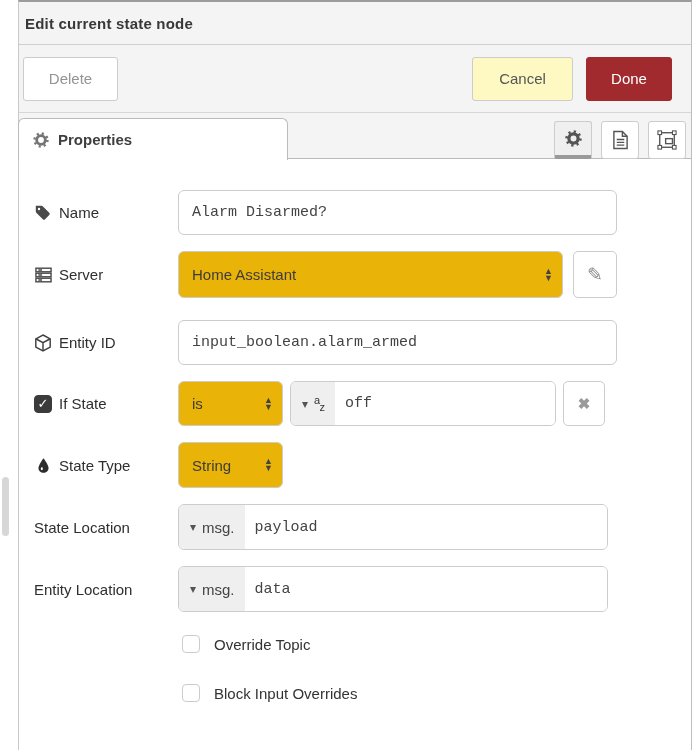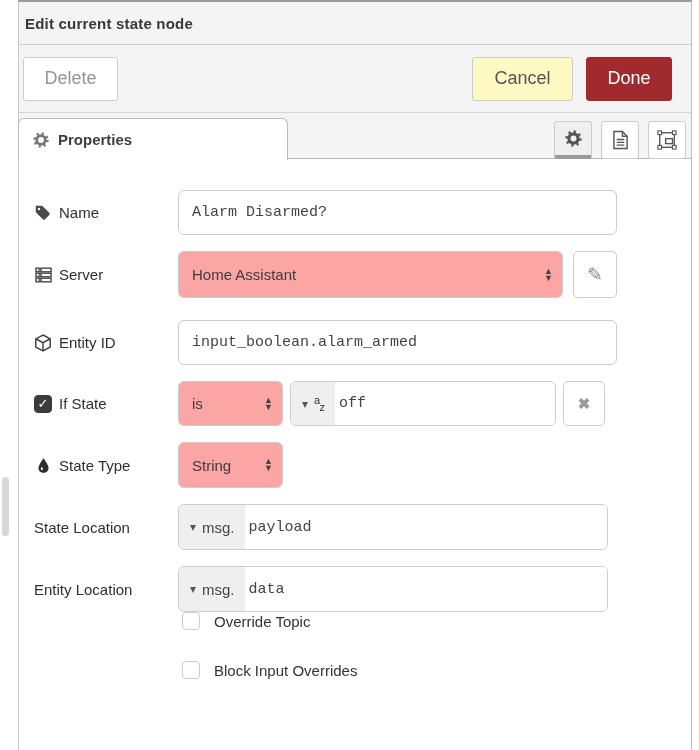--- a/index.html
+++ b/index.html
@@ -13,21 +13,21 @@
   .dialog { position:absolute; left:18px; top:0; width:674px; height:750px;
             border-left:1px solid #c9c9c9; border-right:1px solid #bdbdbd;
             border-top:2px solid #9c9c9c; background:#fff; }
 
   .header { height:43px; background:#f4f4f4; border-bottom:1px solid #cfcfcf;
             display:flex; align-items:center; padding-left:6px; }
   .header .title { font-size:15px; font-weight:bold; color:#383838; letter-spacing:.2px; }
 
   .toolbar { height:68px; background:#f4f4f4; border-bottom:1px solid #d6d6d6;
              display:flex; align-items:center; padding:0 19px 0 4px; }
-  .btn { height:44px; font-size:18px; border-radius:3px; cursor:pointer;
+  .btn { height:44px; font-size:15px; border-radius:3px; cursor:pointer;
          font-family:"Liberation Sans",sans-serif; }
   .btn-delete { width:95px; background:#fff; border:1px solid #ccc; color:#949494; }
   .spacer { flex:1; }
   .btn-cancel { width:101px; background:#fef9c3; border:1px solid #ccc; color:#555; margin-right:13px; }
   .btn-done { width:86px; background:var(--accent,#a02a2e); border:1px solid var(--accent,#a02a2e); color:#ffffff; }
 
   .tabbar { position:relative; height:46px; background:#f4f4f4; border-bottom:1px solid #bbb; }
   .tab { position:absolute; left:-1px; top:5px; width:270px; height:42px; background:#fff;
          border:1px solid #bbb; border-bottom:none; border-radius:6px 6px 0 0; z-index:2;
          display:flex; align-items:center; gap:9px; padding-left:14px; cursor:pointer; }
@@ -39,52 +39,52 @@
 
   .content { padding:31px 0 0 15px; background:#fff; }
   .row { display:flex; align-items:center; }
   .label { width:144px; display:flex; align-items:center; gap:7px;
            font-size:15px; color:#2f2f2f; flex:none; }
   .label .lic { display:flex; align-items:center; justify-content:center; width:18px; flex:none; }
 
   .text-input, .ti-input { font-size:15px; color:#444; font-family:Liberation Mono, monospace; }
   .text-input { width:439px; height:45px; border:1px solid #ccc; border-radius:6px; padding:0 13px; outline:none; }
 
-  .select { position:relative; height:47px; border:1px solid #ccc; border-radius:6px; background:#fca5a5;
+  .select { position:relative; height:47px; border:1px solid #ccc; border-radius:6px; background:#eab308;
             display:flex; align-items:center; padding:0 26px 0 13px; font-size:15px; color:#3c3c3c; cursor:pointer; }
   .updown { position:absolute; right:9px; top:50%; transform:translateY(-50%);
             display:flex; flex-direction:column; align-items:center; color:#444; }
   .updown span { font-size:9px; line-height:7px; }
 
   .sq-btn { height:47px; border:1px solid #ccc; border-radius:5px; background:#fff; cursor:pointer;
             display:flex; align-items:center; justify-content:center; }
   .pencil { font-size:19px; color:#8a8a8a; }
   .xmark { font-size:15px; color:#9a9a9a; font-weight:bold; }
 
   .typedinput { display:flex; align-items:stretch; height:45px; border:1px solid #ccc;
                 border-radius:6px; overflow:hidden; background:#fff; }
   .ti-btn { background:#efefef; border:none; display:flex; align-items:center; gap:6px;
             padding:0 10px 0 11px; cursor:pointer; font-family:"Liberation Sans",sans-serif; }
   .caret { font-size:12px; color:#555; line-height:1; }
   .ti-msg { font-size:15px; color:#444; }
   .az { display:flex; flex-direction:column; line-height:7px; font-size:11px; color:#333; width:11px; }
   .az i { font-style:normal; }
   .az .a { align-self:flex-start; }
   .az .z { align-self:flex-end; }
-  .ti-input { flex:1; border:none; outline:none; padding:0 4px; min-width:0; }
+  .ti-input { flex:1; border:none; outline:none; padding:0 10px; min-width:0; }
 
   .checkbox { width:18px; height:18px; border:1px solid #ccc; border-radius:4px; background:#fff;
               display:inline-flex; align-items:center; justify-content:center; cursor:pointer; flex:none; }
   .checkbox.checked { background:#3b3b3b; border-color:#3b3b3b; color:#fff; font-size:13px; }
 
   .row-check { padding-left:148px; display:flex; align-items:center; gap:14px; }
   .check-label { font-size:15px; color:#333; }
 
   
-  .mb-a { margin-bottom:16px; } .mb-b { margin-bottom:22px; } .mb-c { }
+  .mb-a { margin-bottom:16px; } .mb-b { margin-bottom:22px; } .mb-c { margin-bottom:23px; }
   .mb-d { margin-bottom:31px; }
 
   svg { display:block; }
 </style>
 </head>
 <body>
 
 <div class="page">
   <div class="scroll-thumb"></div>
 

